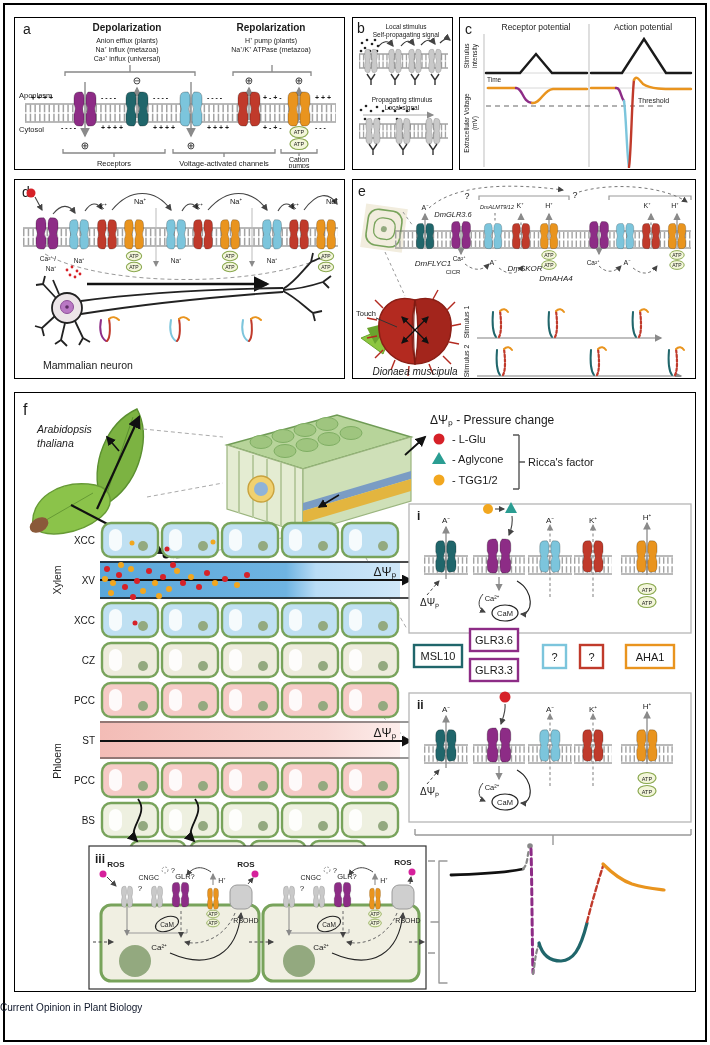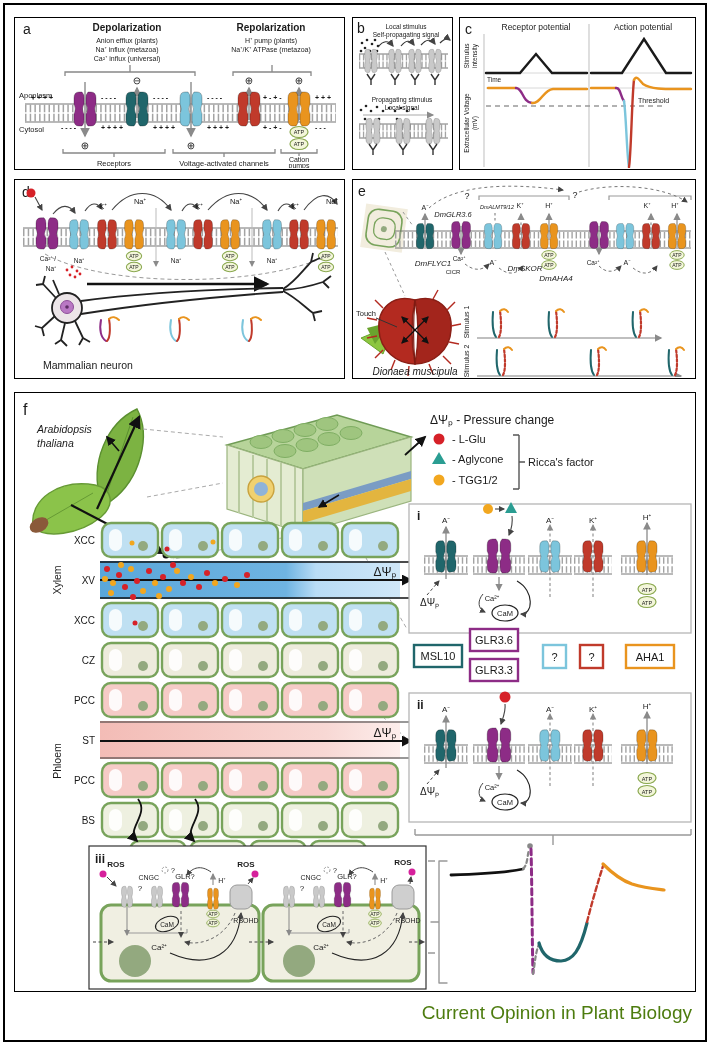--- a/index.html
+++ b/index.html
@@ -7,21 +7,21 @@
   .frame{position:absolute;left:3px;top:3px;right:3px;bottom:3px;border:2px solid #000;pointer-events:none;}
   .panel{position:absolute;border:1.4px solid #000;background:#fff;box-sizing:border-box;}
   .panel svg{display:block;}
   text{fill:#1a1a1a;font-family:"Liberation Sans",sans-serif;}
   .mid{text-anchor:middle}.end{text-anchor:end}
   .b{font-weight:bold}.it{font-style:italic}
   .t5{font-size:5px}.t55{font-size:5.5px}.t6{font-size:6px}.t65{font-size:6.5px}
   .t7{font-size:7px}.t75{font-size:7.5px}.t8{font-size:8px}.t85{font-size:8.5px}
   .t9{font-size:9px}.t10{font-size:10px}.t105{font-size:10.5px}.t11{font-size:11px}
   .t12{font-size:12px}.t14{font-size:14px}.t16{font-size:16px}
-  #footer{position:absolute;left:0;top:1002px;right:18px;text-align:right;font-size:19px;color:#4d7c0f;}
+  #footer{position:absolute;left:0;top:1002px;right:18px;text-align:left;font-size:10px;color:#0f172a;}
   :root{--purple:#8d2c86;--teal:#20666b;--cyan:#7cc5dc;--red:#c03a2b;--orange:#e9941e;
     --graych:#c9c9c9;--cellb:#78a35b;--nucleus:#93a97f;--xcc:#bfe0f2;--cz:#edebdc;
     --pcc:#f6cbc7;--bs:#eef0e0;--lglu:#d62128;--agly:#2a9d92;--tgg:#f2a71f;--ros:#d6219c;
     --atp-fill:#f3f6da;--atp-border:#8aa84f;}
 </style>
 </head>
 <body>
 
 <div id="stage">
 <div class="frame"></div>

